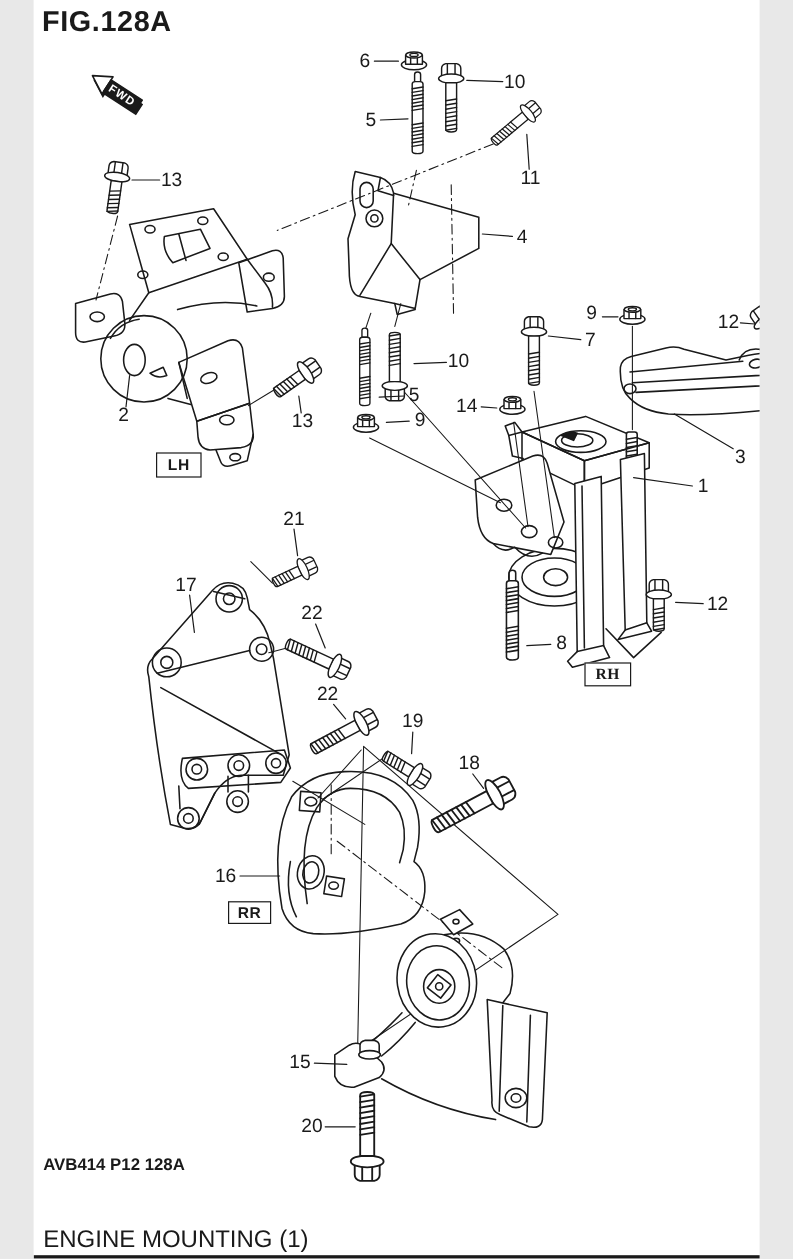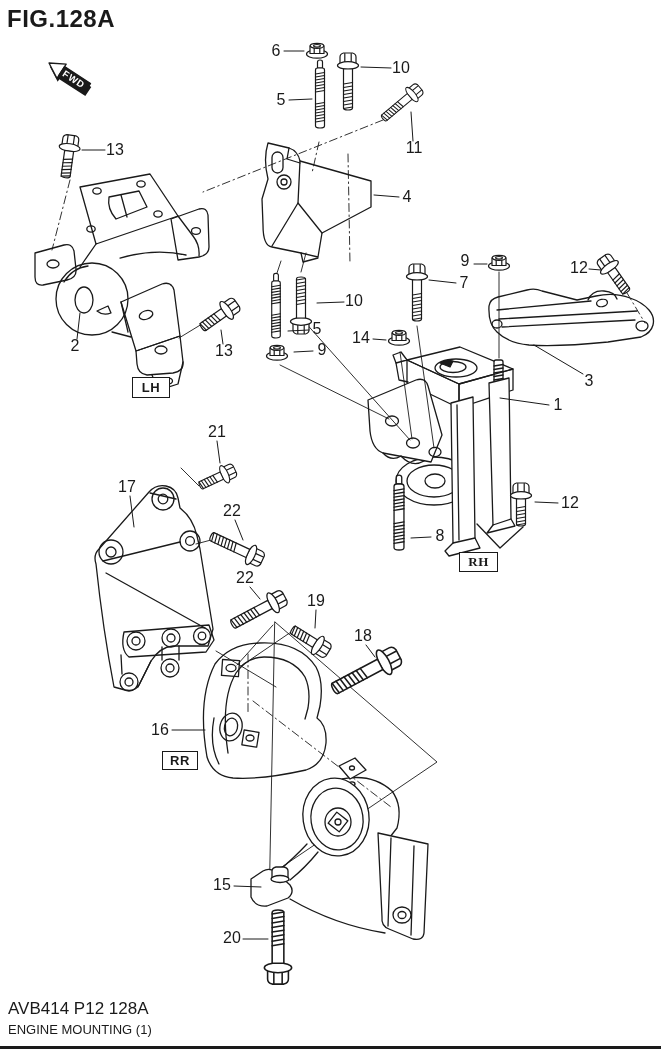--- a/index.html
+++ b/index.html
@@ -1,27 +1,27 @@
 <!DOCTYPE html>
 <html style="--ink: #1a1a1a; --paper: #ffffff;"><head>
 <meta charset="utf-8">
 <style>
   :root { --ink:#1a1a1a; --paper:#ffffff; }
   html,body{margin:0;padding:0;background:#e8e8e8;}
   .page{
-    position:relative;width:661px;height:1049px;background:var(--paper);
+    position:relative;width:605px;height:1049px;background:var(--paper);
     font-family:"Liberation Sans",sans-serif;color:var(--ink);overflow:hidden;
     margin:0 auto;
   }
   .fig-title{
     position:absolute;left:7px;top:5px;font-size:24px;font-weight:bold;
     letter-spacing:0.5px;
   }
-  .footer-code{position:absolute;left:8px;top:999px;font-size:17px;}
-  .footer-title{position:absolute;left:8px;top:1022px;font-size:13px;}
+  .footer-code{position:absolute;left:8px;top:962px;font-size:14px;font-weight:bold;}
+  .footer-title{position:absolute;left:8px;top:1022px;font-size:20px;}
   .bottom-bar{position:absolute;left:0;top:1046px;width:661px;height:3px;background:var(--ink);}
   .section-label{
     position:absolute;border:1.7px solid var(--ink);display:flex;
     align-items:center;justify-content:center;font-size:13px;font-weight:bold;
     letter-spacing:0.5px;background:var(--paper);box-sizing:border-box;
   }
   svg{position:absolute;left:0;top:0;}
   svg text.callout{
     font-family:"Liberation Sans",sans-serif;font-size:16px;fill:var(--ink);
     stroke:none;
@@ -318,21 +318,21 @@
           <text x="160" y="731" class="callout" text-anchor="middle" dominant-baseline="middle">16</text>
           <line x1="234" y1="886" x2="261" y2="887"></line>
           <text x="222" y="886" class="callout" text-anchor="middle" dominant-baseline="middle">15</text>
           <line x1="243" y1="939" x2="268" y2="939"></line>
           <text x="232" y="939" class="callout" text-anchor="middle" dominant-baseline="middle">20</text>
         </g>
     </g>
   </svg>
 
   <div id="labels-layer">
-      <div class="section-label" style="left: 132px; top: 377px; width: 38px; height: 21px;">LH</div>
+      <div class="section-label" style="left: 102px; top: 377px; width: 38px; height: 21px;">LH</div>
       <div class="section-label" style="left: 459px; top: 552px; width: 39px; height: 20px; font-family: Liberation Serif, serif;">RH</div>
       <div class="section-label" style="left: 162px; top: 751px; width: 36px; height: 19px;">RR</div>
     </div>
 
   <div class="footer-code">AVB414 P12 128A</div>
   <div class="footer-title">ENGINE MOUNTING (1)</div>
   <div class="bottom-bar"></div>
 </div>
 
 </body></html>

